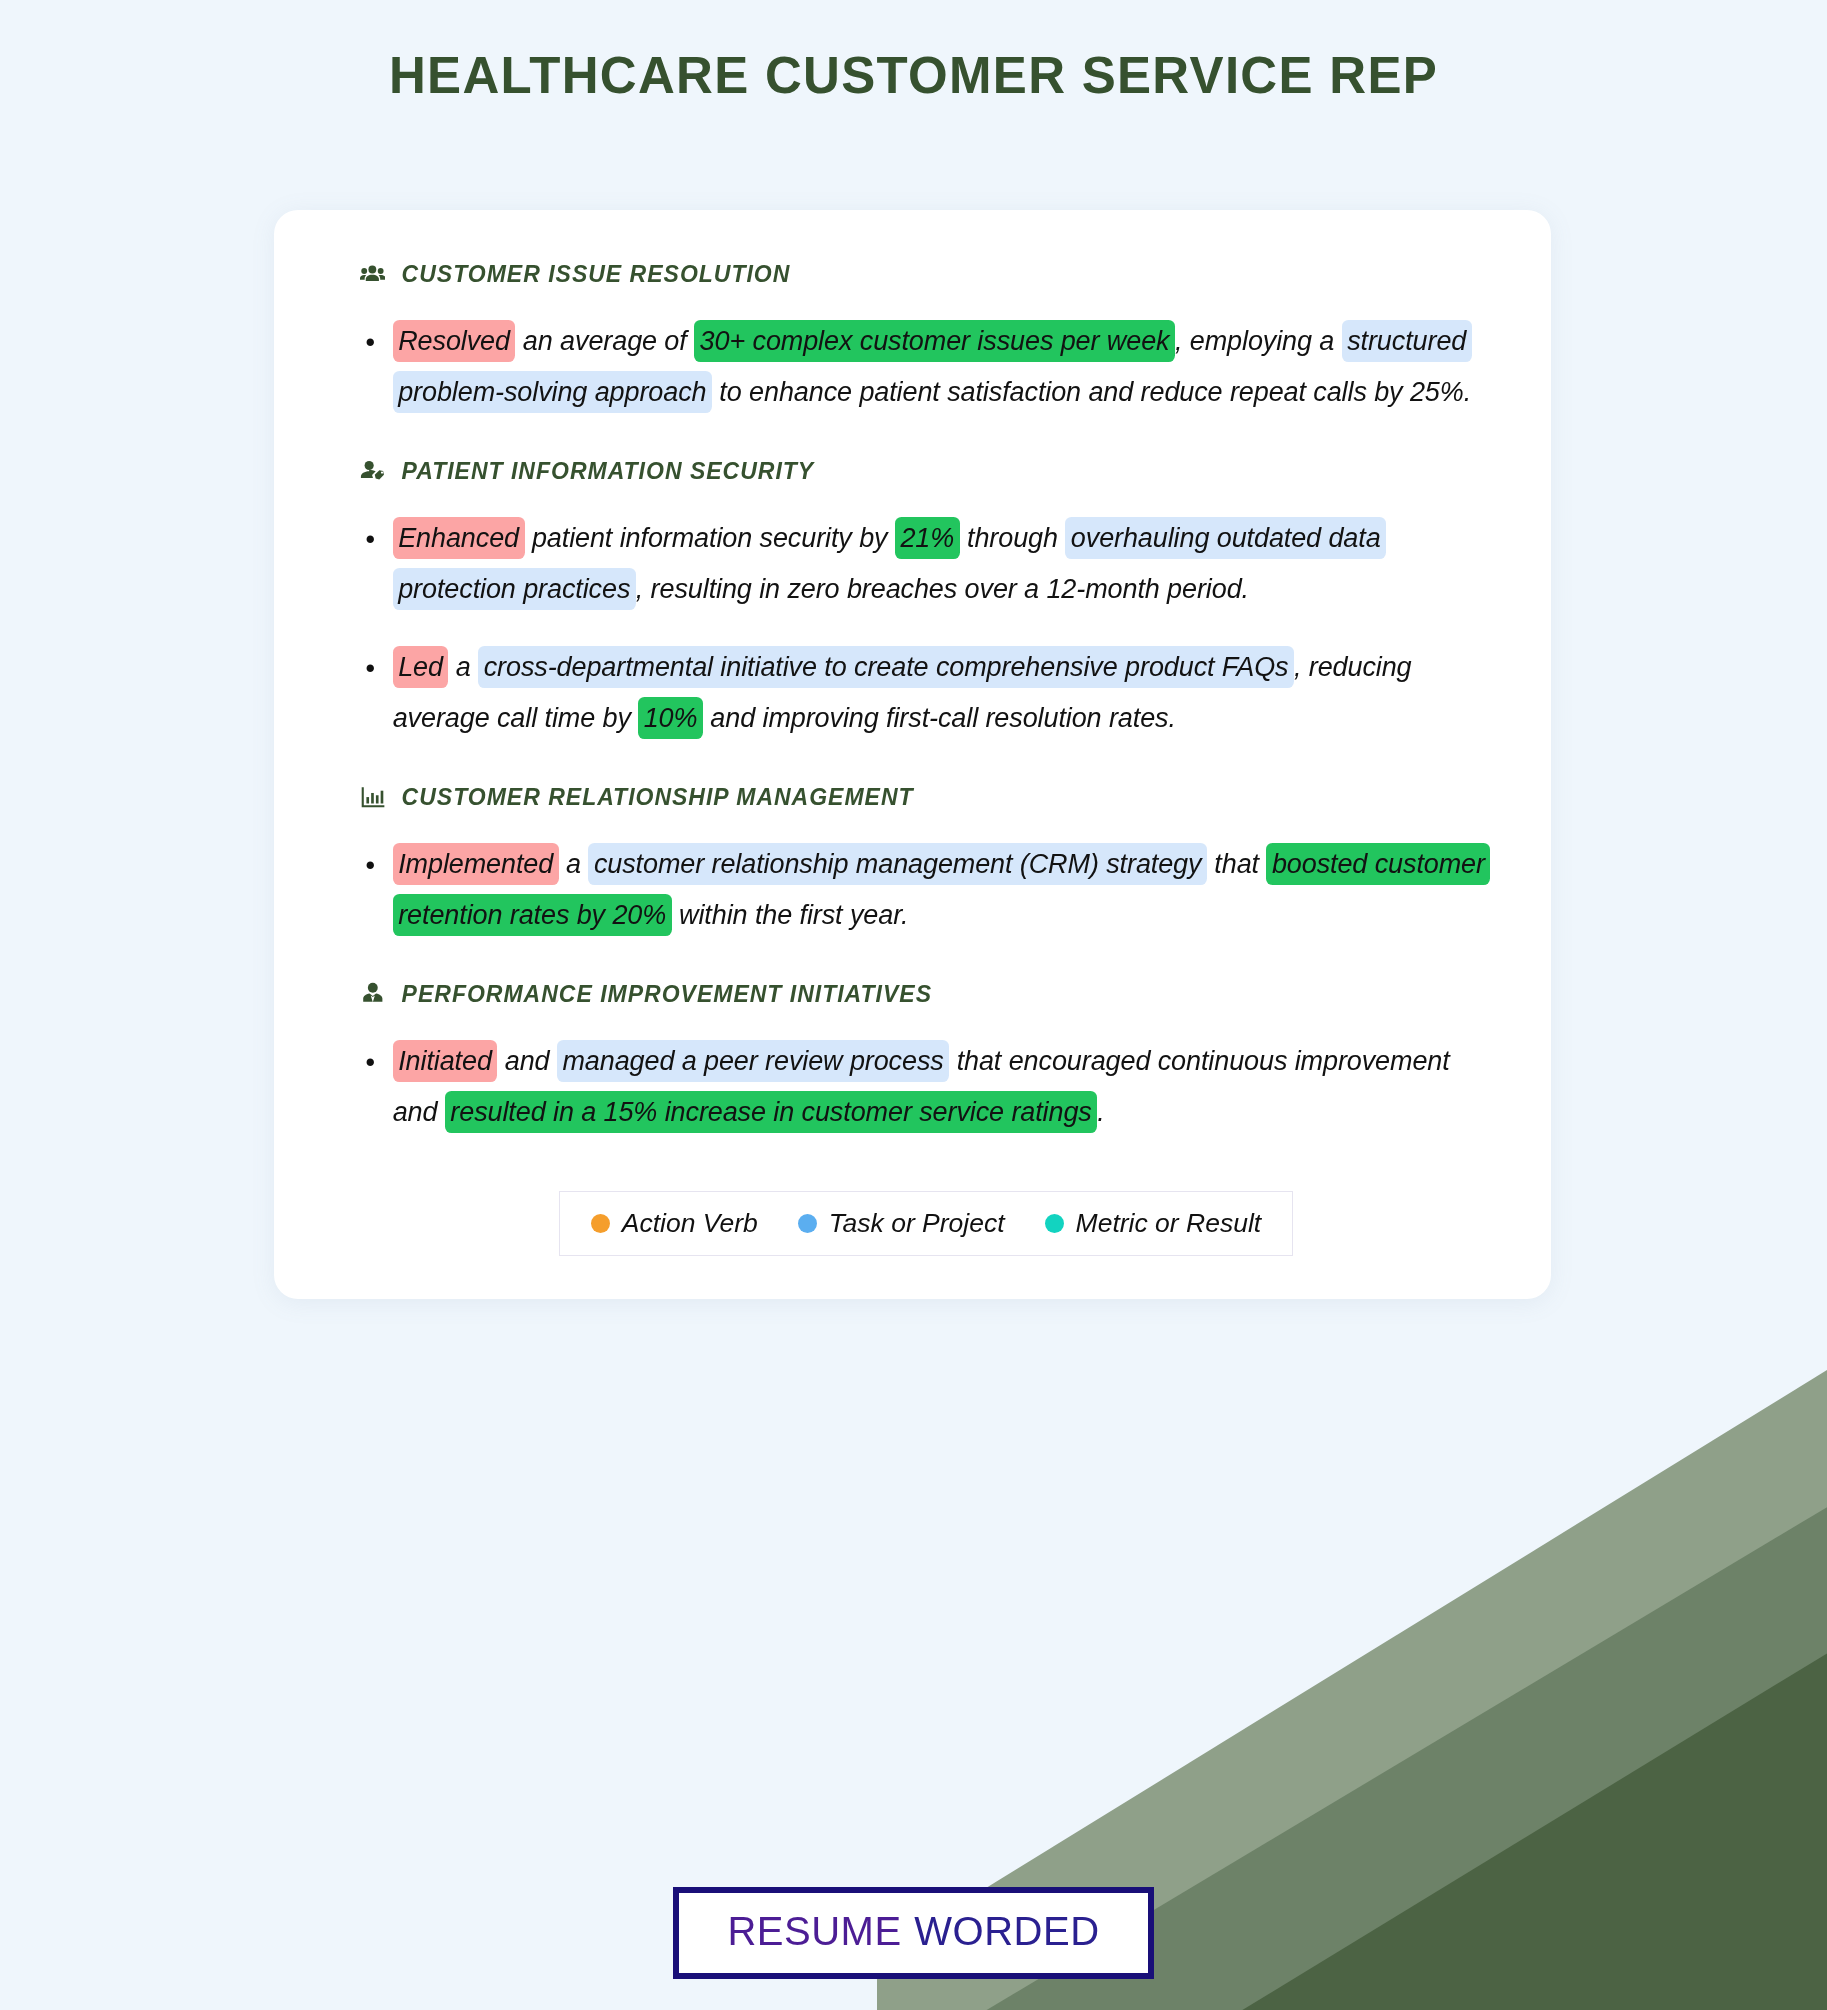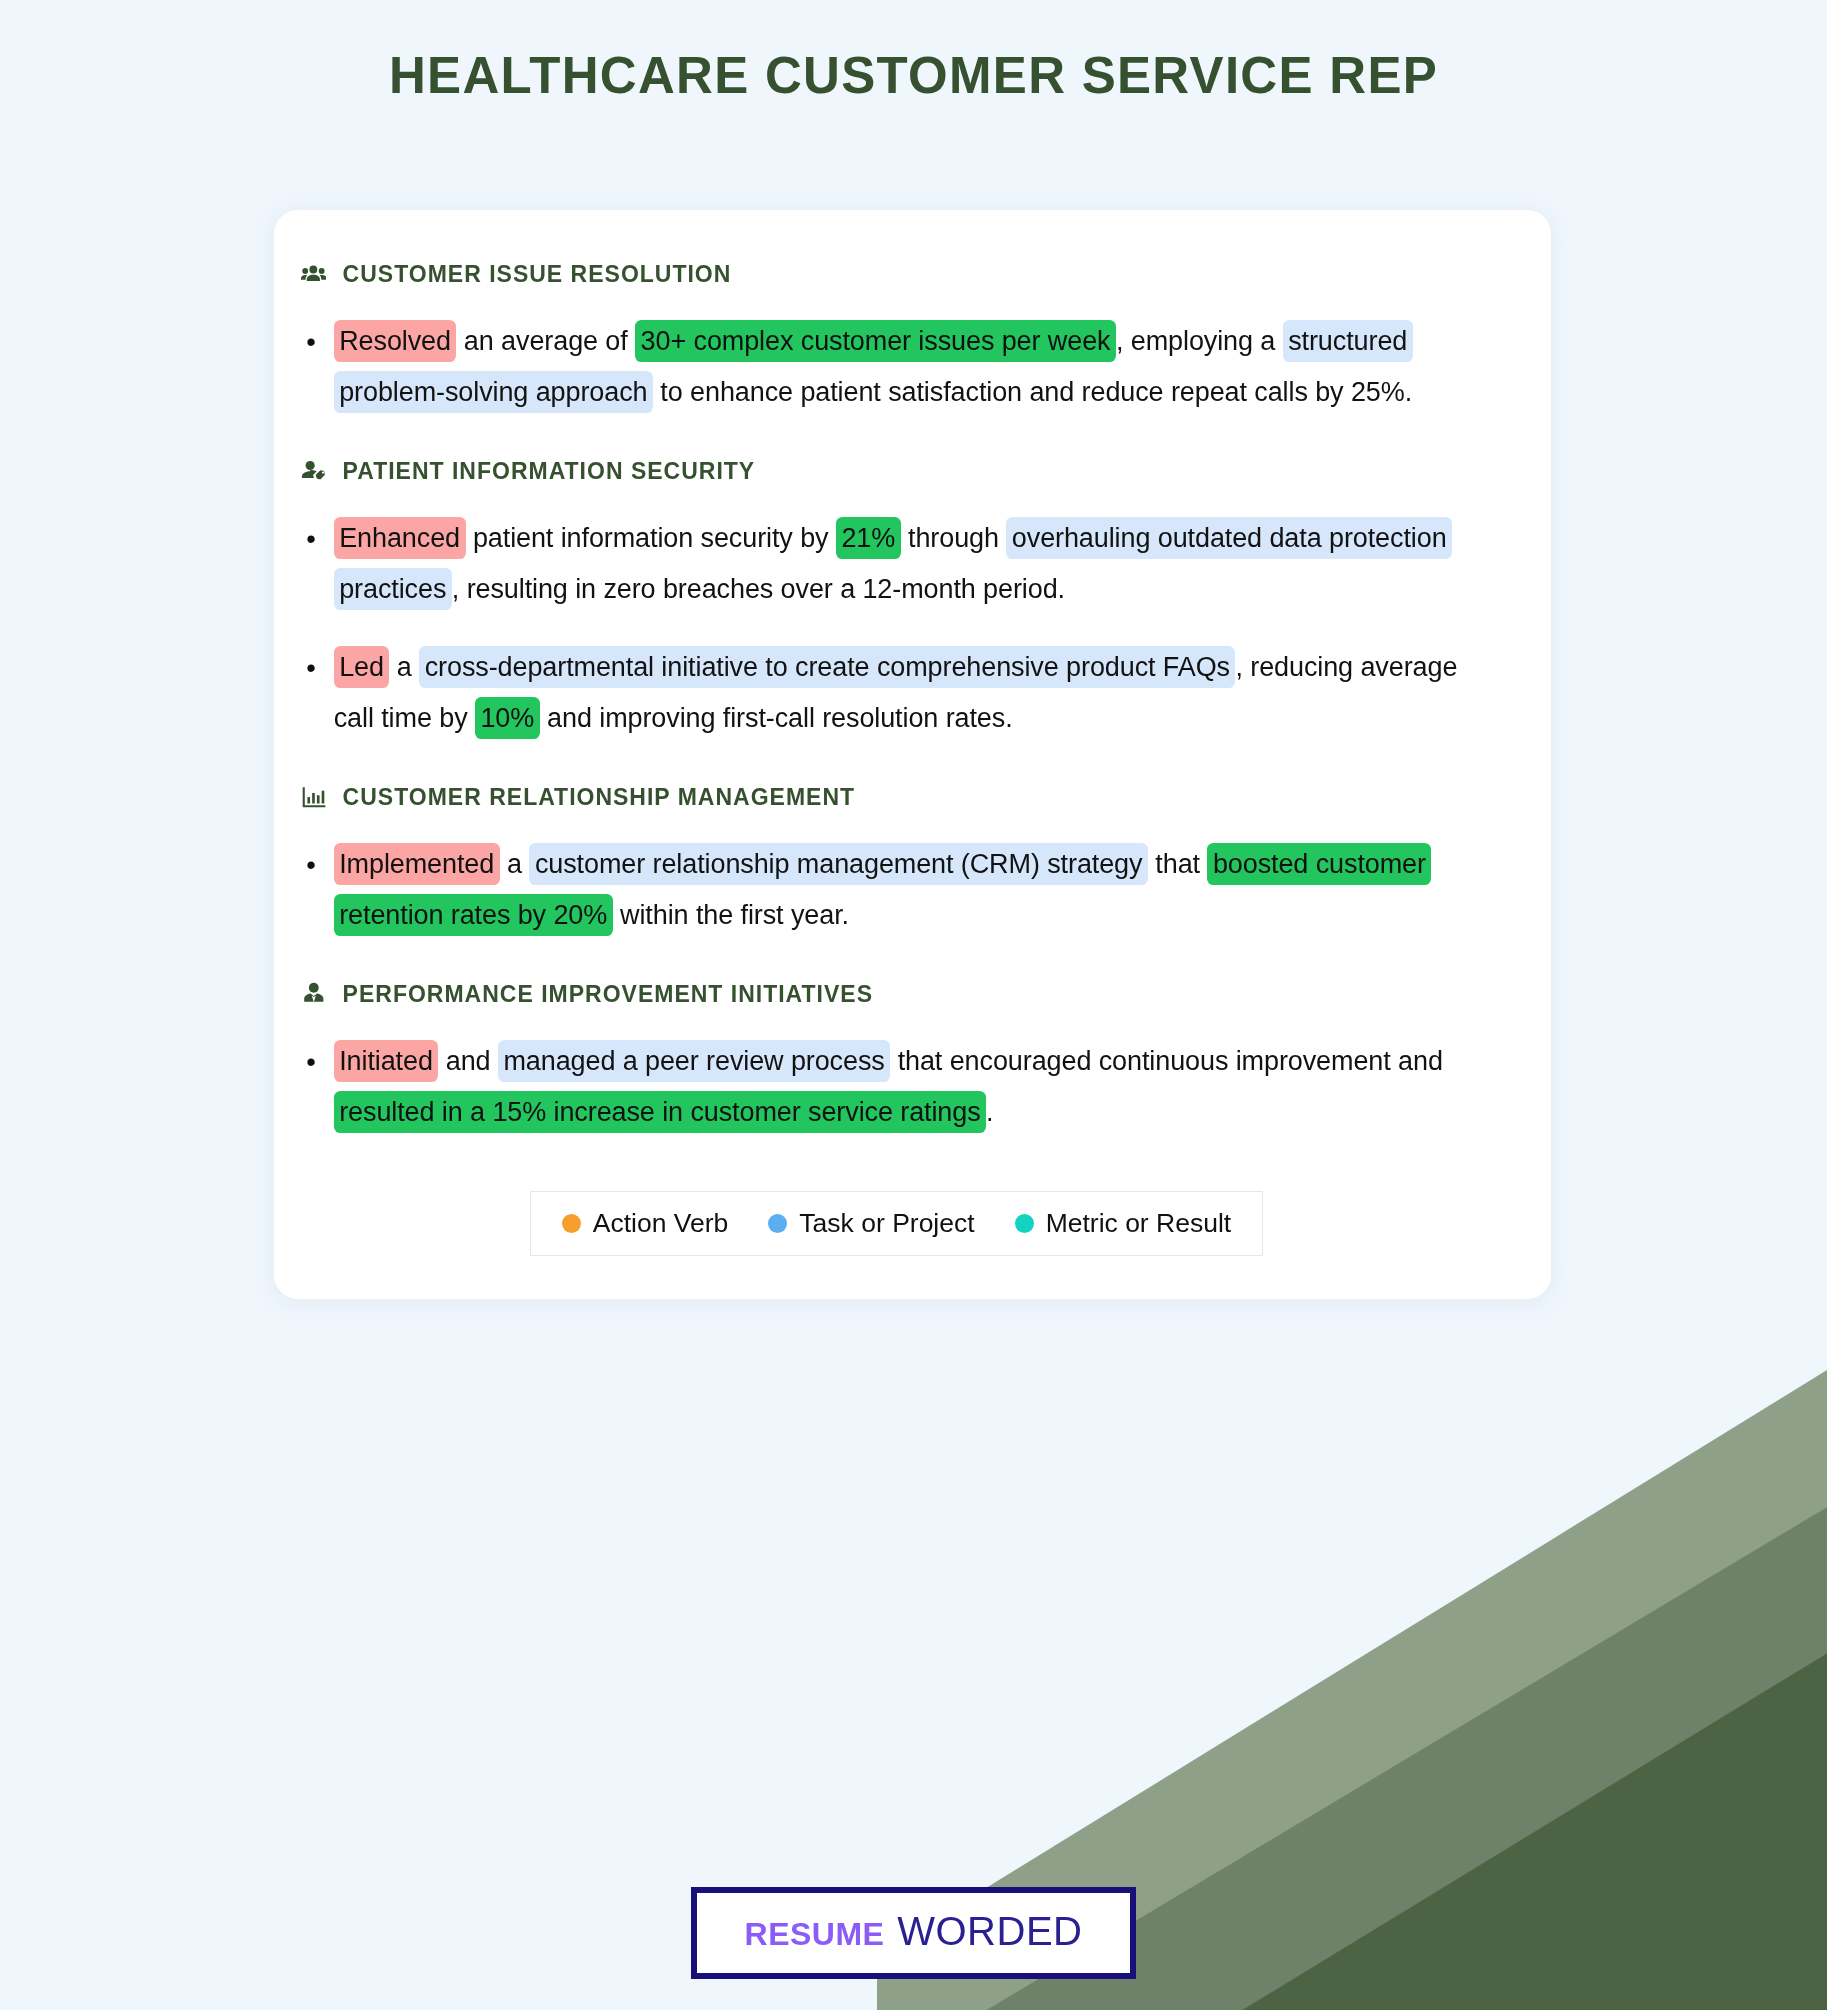--- a/index.html
+++ b/index.html
@@ -54,24 +54,25 @@
     color: #36512f;
     letter-spacing: 0.1px;
   }
 
   
   .card {
     position: absolute;
     left: 274px;
     top: 210px;
     width: 1277px;
-    padding: 51px 57px 37px 25px;
+    padding: 51px 57px 37px 84px;
     background: #ffffff;
     border-radius: 24px;
     box-shadow: 0 3.7px 24px rgba(120,140,170,0.10);
+    font-style: italic;
   }
 
   .section { margin-bottom: 5.5px; }
 
   .section-head {
     display: flex;
     align-items: center;
     gap: 14.6px;
     margin-top: 40px;
     margin-bottom: 9.1px;
@@ -169,23 +170,23 @@
   }
   .logo-box {
     border: 6.4px solid #190f78;
     background: #ffffff;
     padding: 16.4px 48px 18.3px 48px;
     display: flex;
     align-items: baseline;
     gap: 12.8px;
   }
   .logo-strong {
-    font-size: 32px;
-    font-weight: 700;
-    color: #8b5cf6;
+    font-size: 40px;
+    font-weight: 400;
+    color: #4c1d95;
     letter-spacing: 0.5px;
   }
   .logo-light {
     font-size: 40px;
     font-weight: 400;
     color: #2a2090;
     letter-spacing: 0.5px;
   }
 </style>
 </head>

